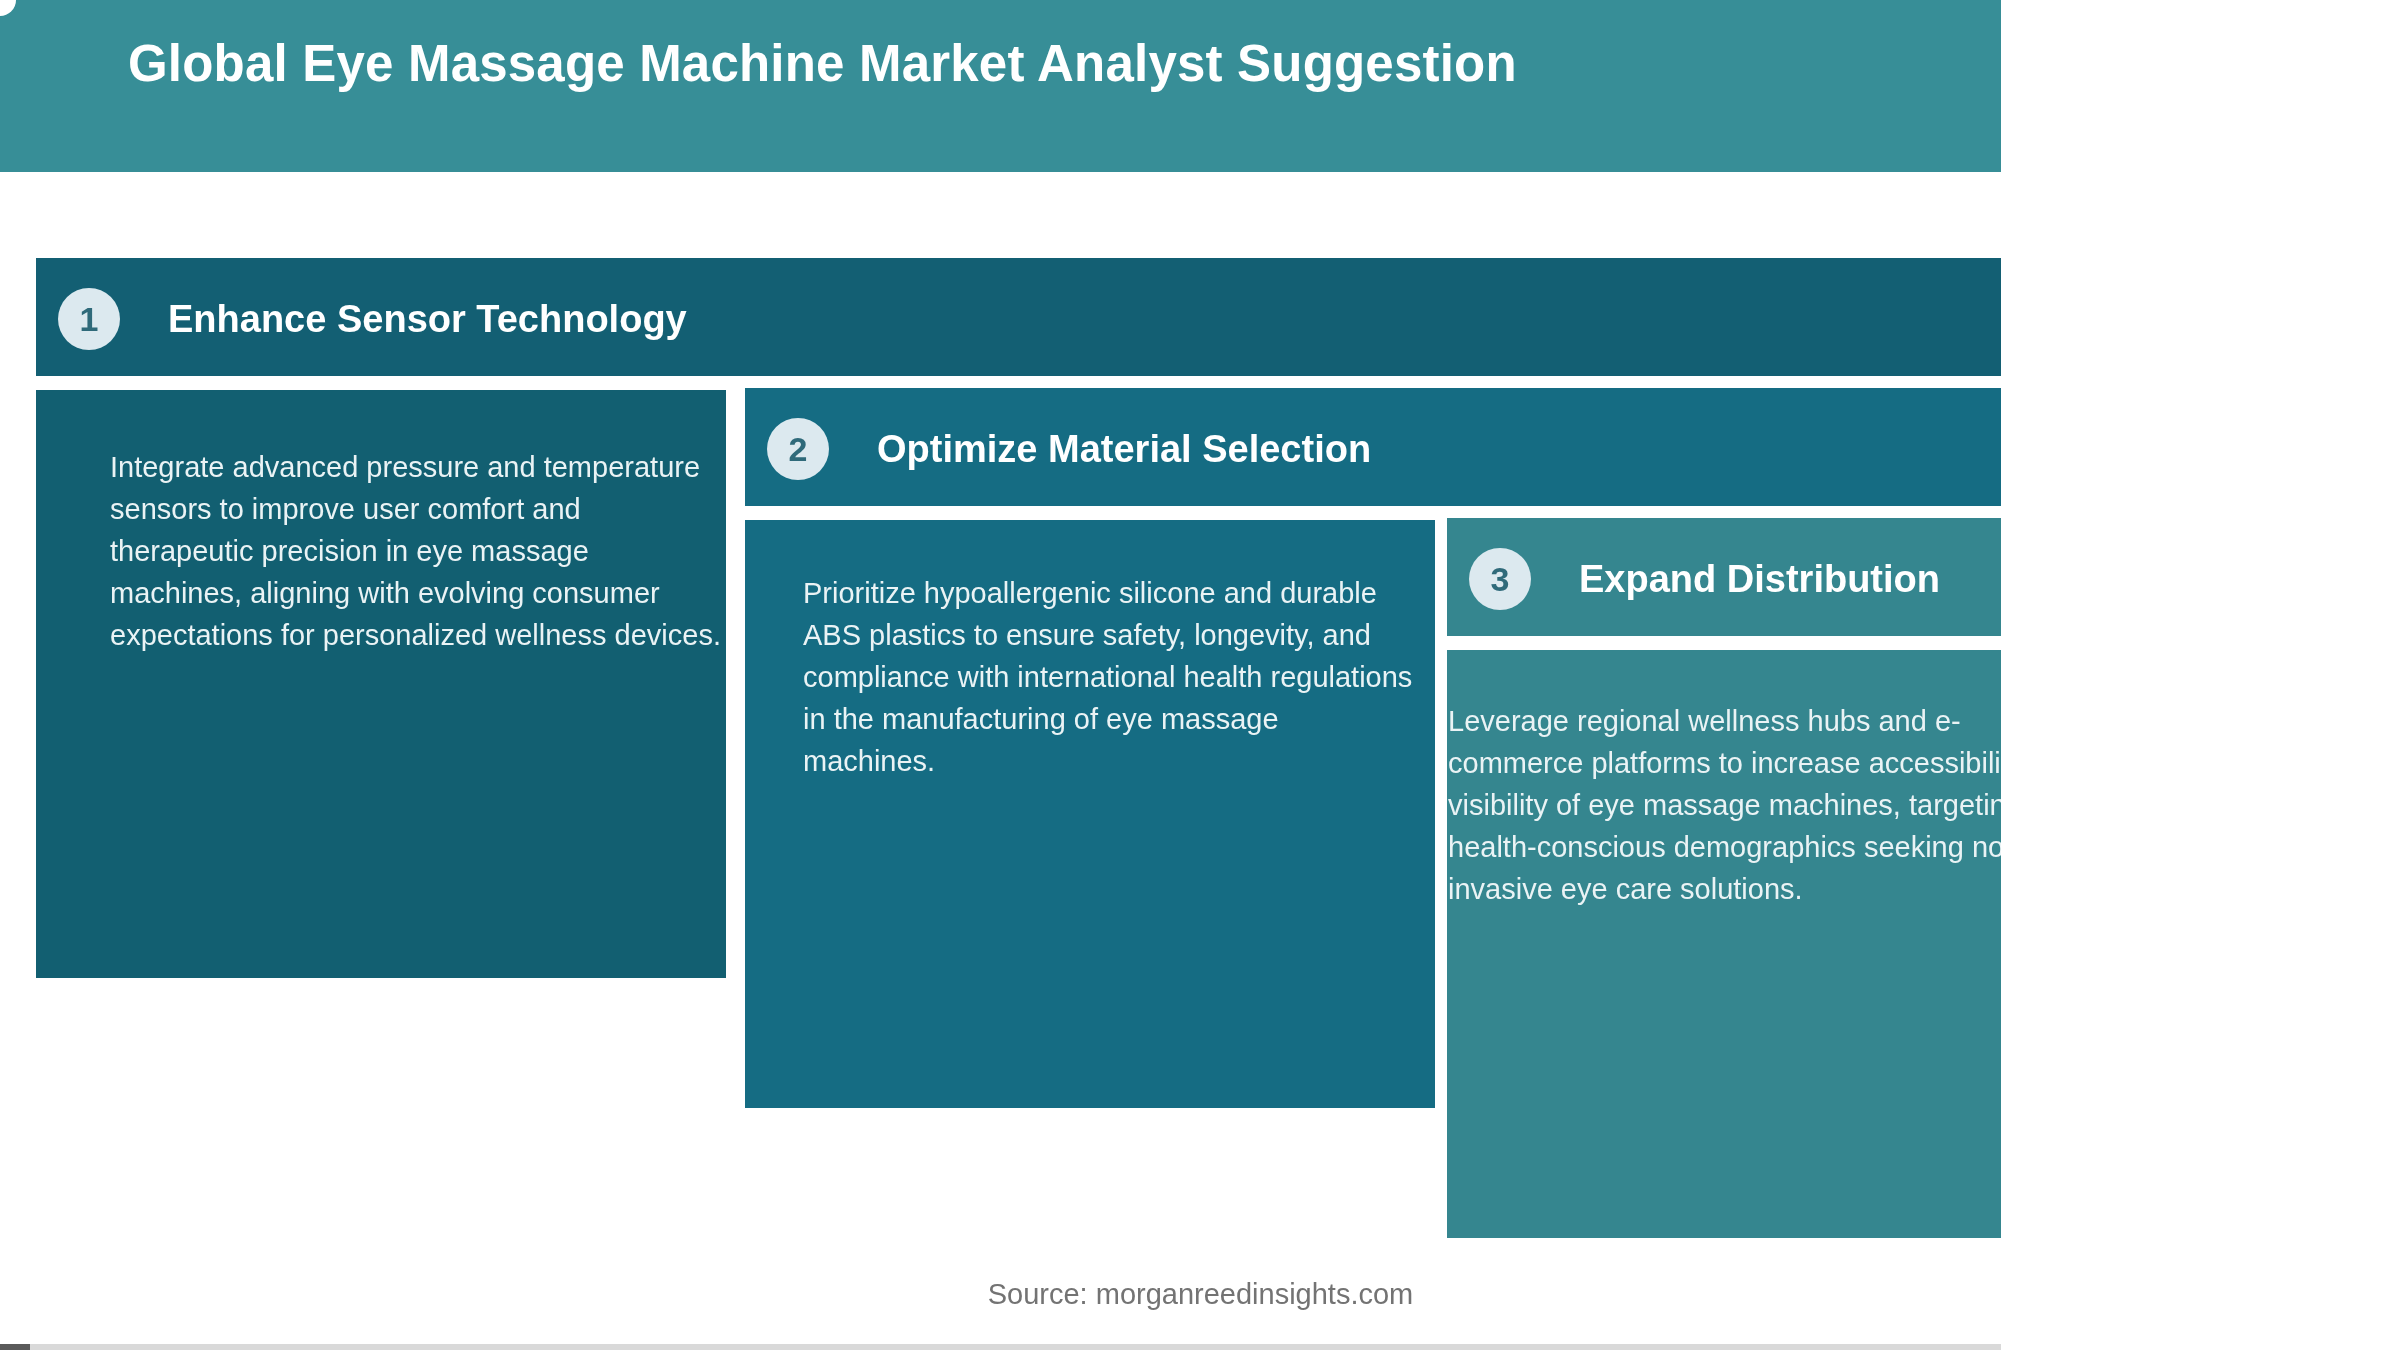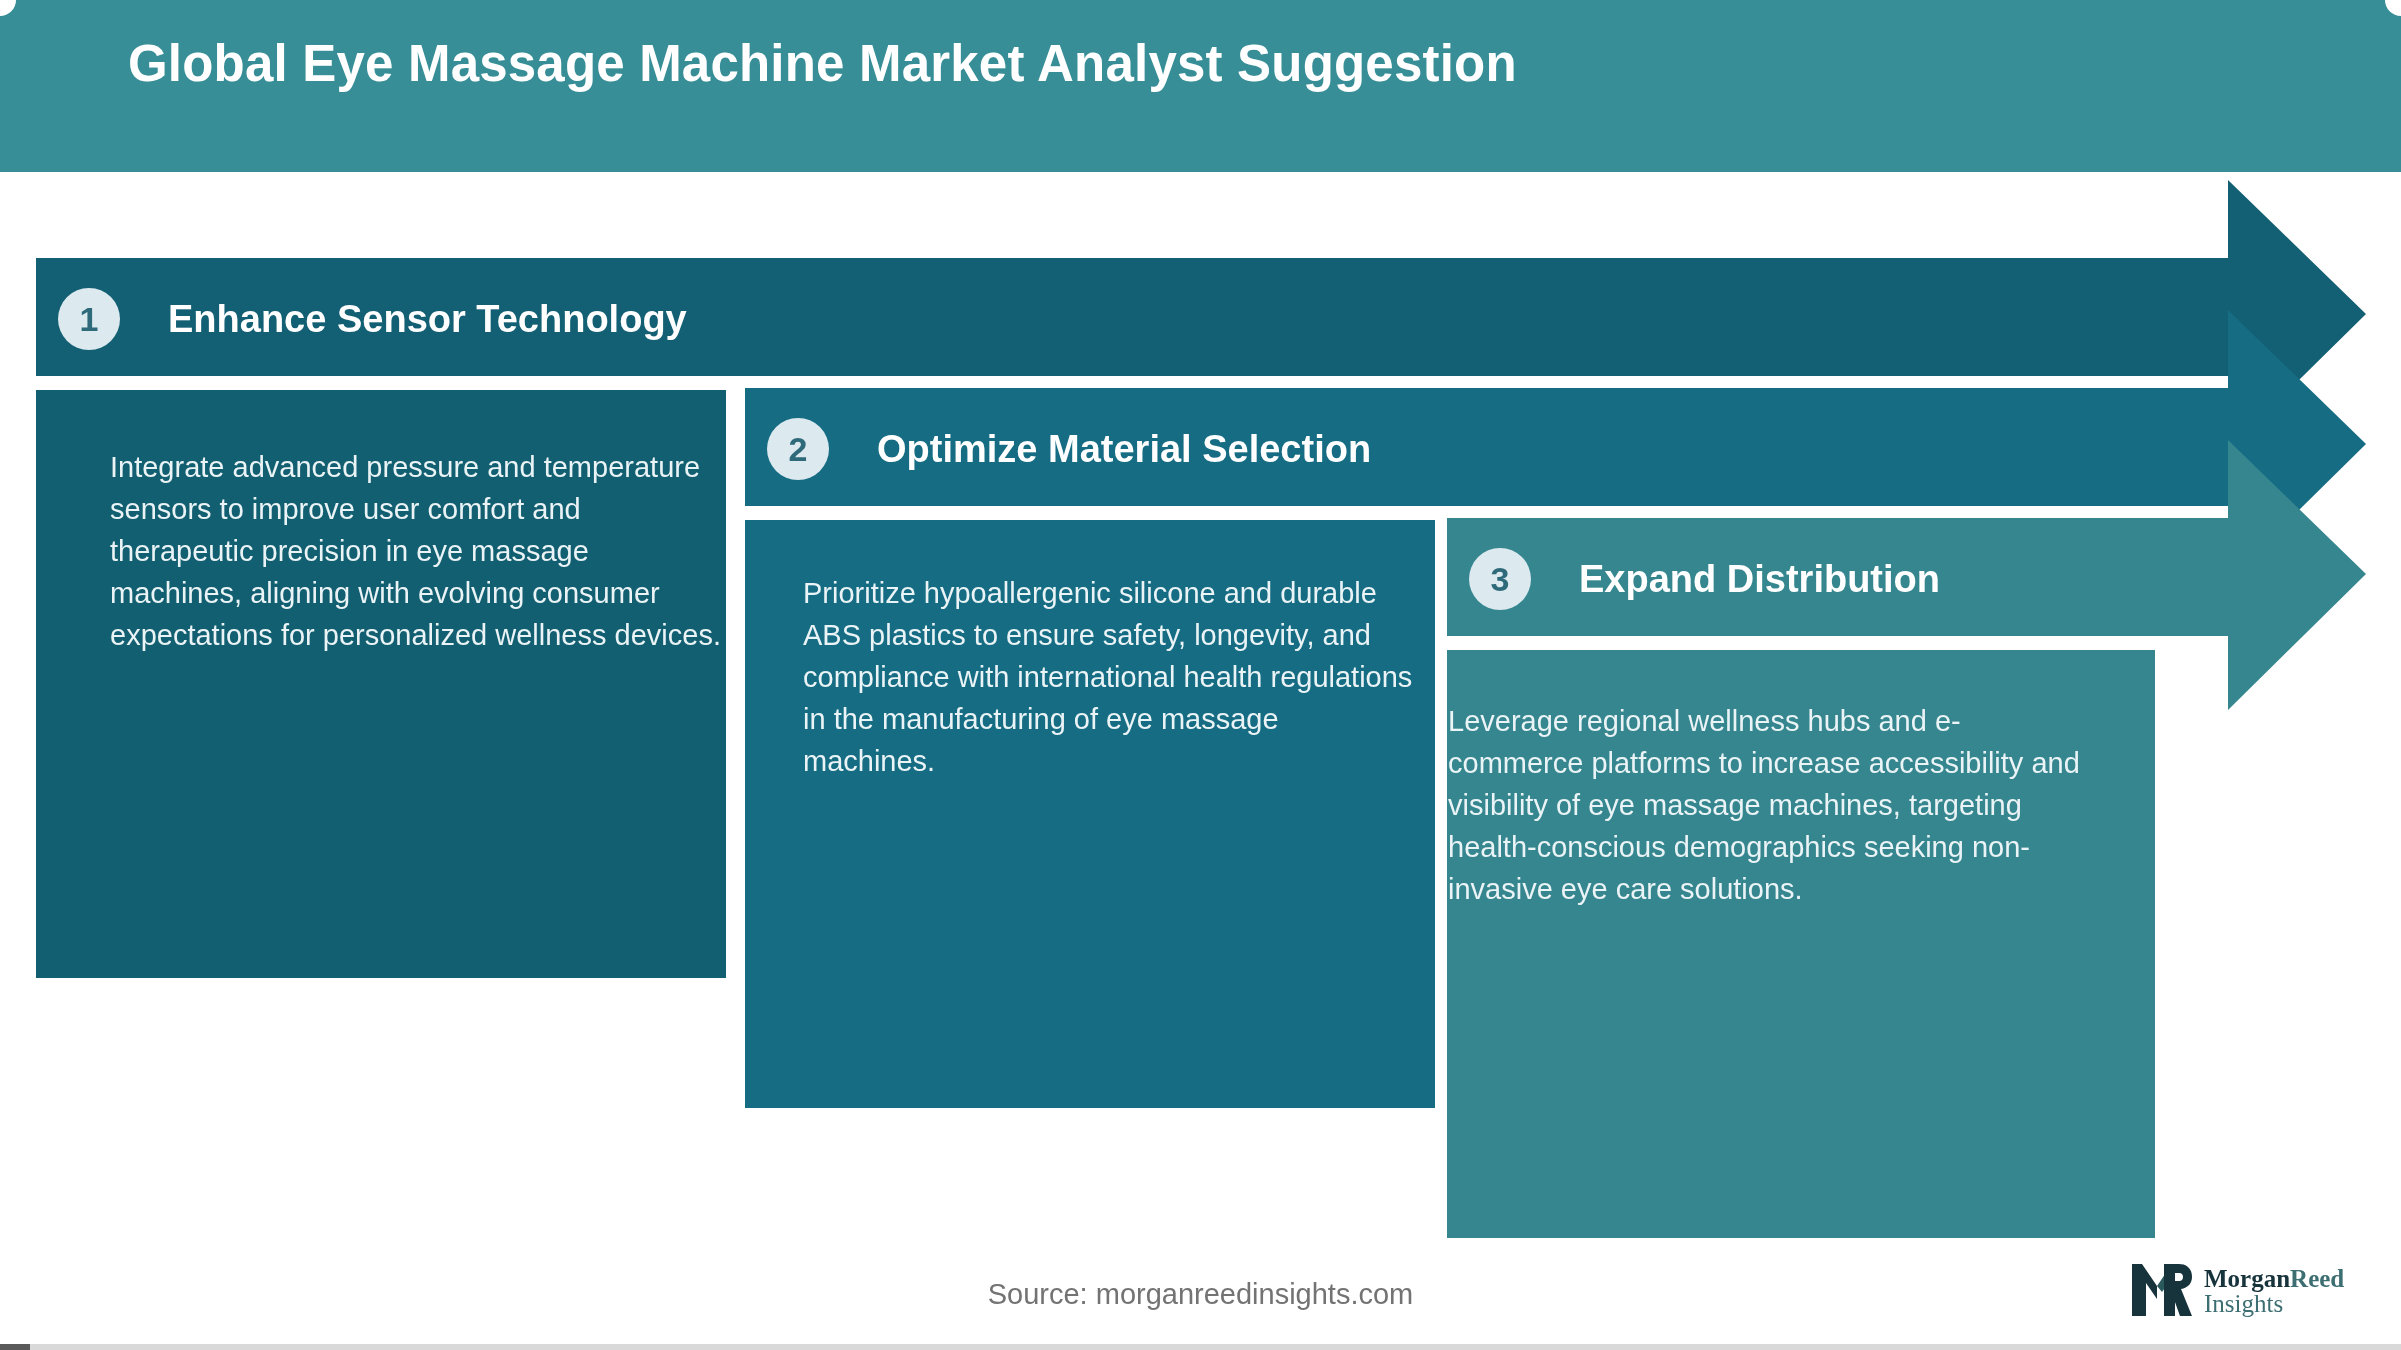--- a/index.html
+++ b/index.html
@@ -5,21 +5,21 @@
   html, body {
     margin: 0;
     padding: 0;
     background: #ffffff;
   }
   body {
     font-family: "Liberation Sans", sans-serif;
   }
   #canvas {
     position: relative;
-    width: 2401px;
+    width: 2001px;
     height: 1350px;
     background: #ffffff;
     overflow: hidden;
   }
 
   
   .header-band {
     position: absolute;
     left: 0;
     top: 0;

